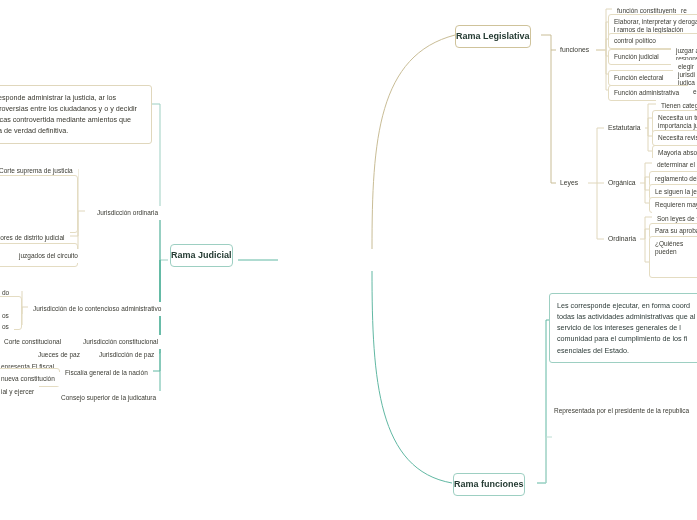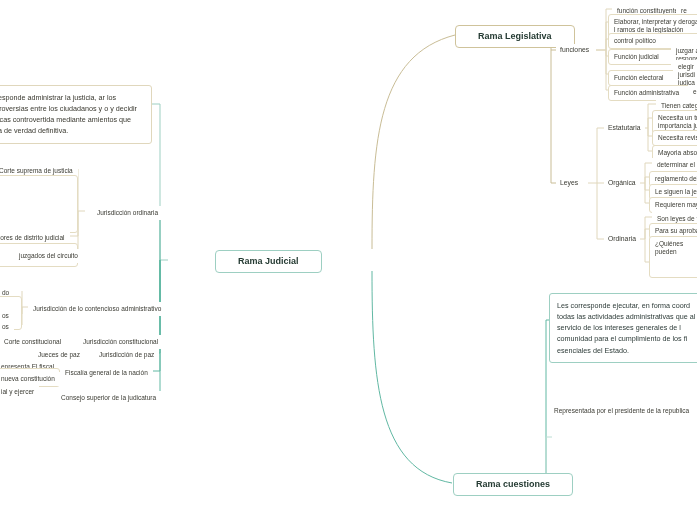--- a/index.html
+++ b/index.html
@@ -36,21 +36,21 @@
   }
 
   
   .branch{
     border:1px solid #9dcfc2;
     border-radius:4px;
     background:#ffffff;
     color:#253b33;
     font-weight:bold;
     font-size:9px;
-    padding:5px 22px;
+    padding:5px 0;
   }
   .branch.legis{border-color:#cfc39b;}
 
   
   .leaf{
     font-size:6.5px;
     color:#3a3a32;
     padding:3px 5px;
     background:#ffffff;
   }
@@ -165,23 +165,23 @@
       <path d="M22,307 L22,325" stroke="#e0d7bc"></path>
 
       <path d="M62,371 L54,371 L54,365" stroke="#e0d7bc"></path>
       <path d="M54,371 L54,377" stroke="#e0d7bc"></path>
     </g>
   </svg>
 
 
   <div class="node branch legis" style="left:455px;top:25px;">Rama Legislativa</div>
 
-  <div class="node branch" style="left:170px;top:250px;margin-left:45px;">Rama Judicial</div>
-
-  <div class="node branch" style="left:453px;top:473px;">Rama cuestiones</div>
+  <div class="node branch" style="left:170px;top:244px;">Rama Judicial</div>
+
+  <div class="node branch" style="left:453px;top:473px;">Rama funciones</div>
 
   <div class="node spine-label" style="left:556px;top:44px;">funciones</div>
 
   <div class="node leaf plain" style="left:612px;top:4px;">función constituyente</div>
   <div class="node leaf plain t-right" style="left:676px;top:4px;">re</div>
 
   <div class="node leaf box-beige wrap" style="left:608px;top:14px;width:100px;">Elaborar, interpretar y derogar l
 ramos de la legislación</div>
 
   <div class="node leaf box-beige" style="left:608px;top:33px;width:100px;">control político</div>

